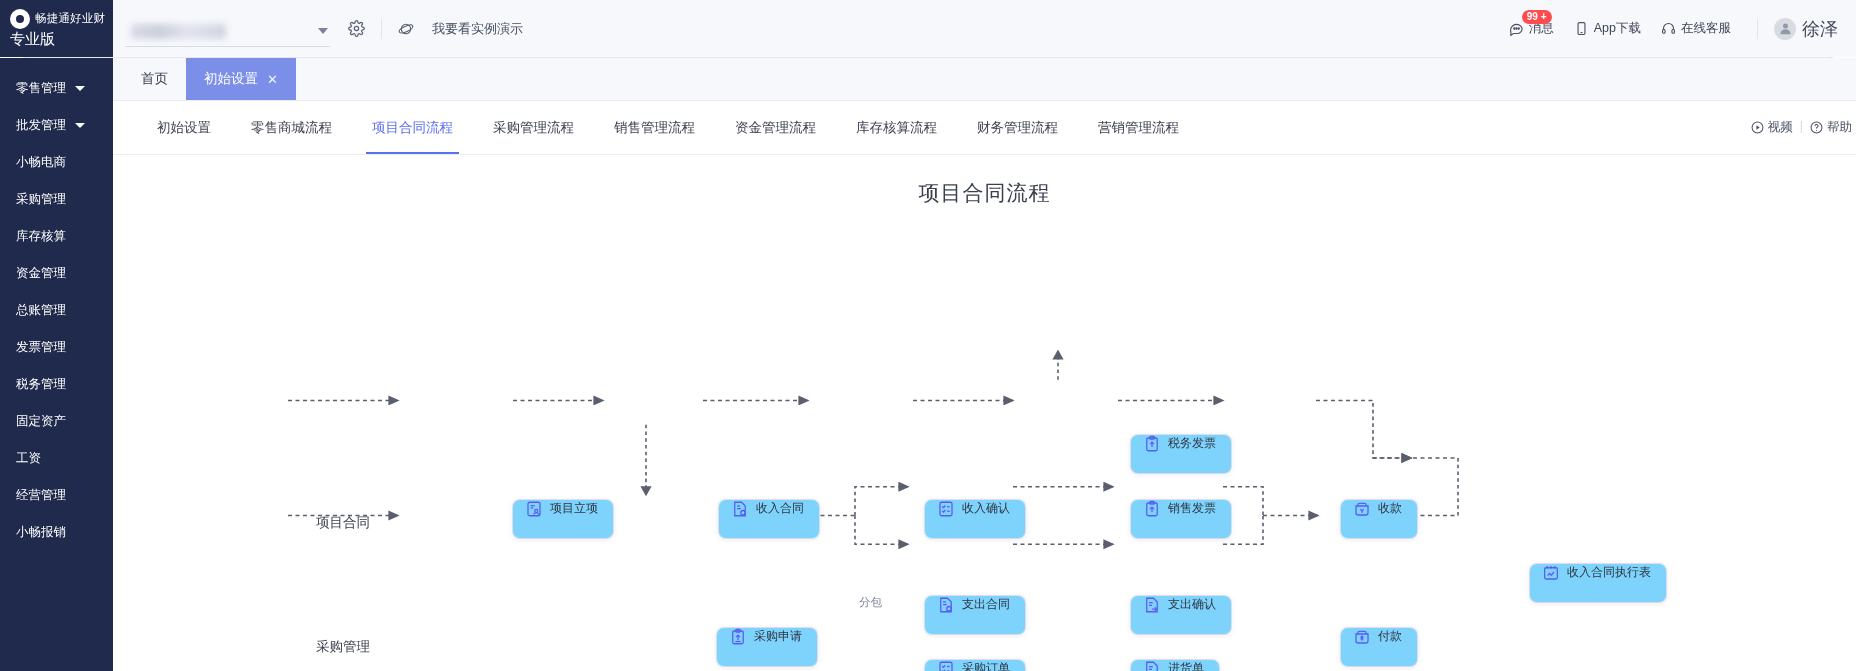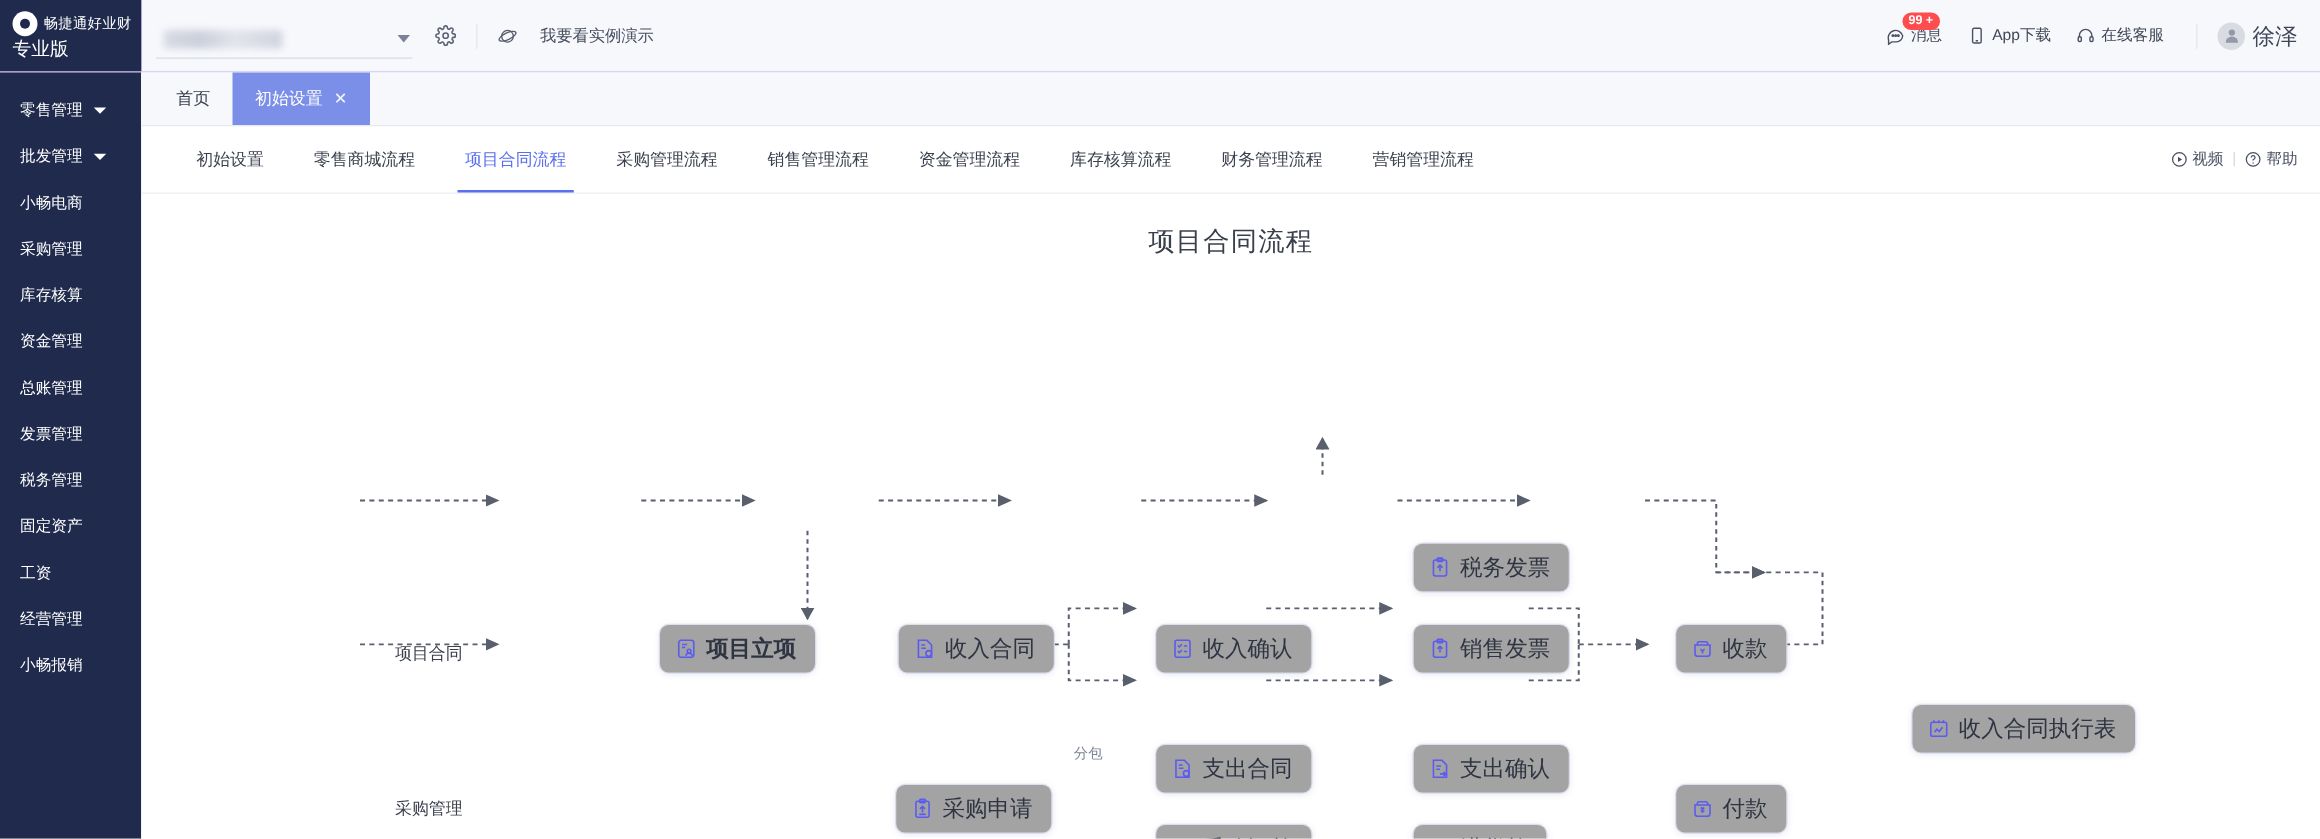--- a/index.html
+++ b/index.html
@@ -8,22 +8,23 @@
     font-family: "Liberation Sans", "DejaVu Sans", sans-serif;
     background: #ffffff;
     overflow: hidden;
   }
   #app { position: relative; width: 1856px; height: 671px; display: flex; flex-direction: column; }
 
   
   .topbar {
     height: 58px; flex: 0 0 58px;
     display: flex; align-items: stretch;
-    background: #8b5cf6;
+    background: #0f766e;
     border-bottom: 1px solid #e8eaf0;
+    border-radius: 28px;
   }
   .logo-box {
     width: 113px; flex: 0 0 113px;
     background: #1f2a4d;
     display: flex; flex-direction: column;
     justify-content: center; padding-left: 10px;
     position: relative;
   }
   .logo-row { display: flex; align-items: center; gap: 5px; }
   .logo-mark {
@@ -126,40 +127,40 @@
     padding: 0 20px; height: 100%; display: flex; align-items: center;
     cursor: pointer; position: relative; white-space: nowrap;
   }
   .stab.active { color: #5a6ff0; }
   .stab.active::after {
     content: ""; position: absolute; left: 14px; right: 14px; bottom: 0;
     height: 2.5px; background: #5a6ff0;
   }
   .subtabs-right {
     margin-left: auto; display: flex; align-items: flex-start; gap: 7px;
-    padding-right: 18px; font-size: 12.5px; color: #4a5062;
+    padding-right: 4px; font-size: 12.5px; color: #4a5062;
   }
   .srl { display: flex; align-items: center; gap: 4px; cursor: pointer; }
   .srl .i { width: 13px; height: 13px; }
   .sep { color: #d6d9e1; }
 
   
   .canvas { flex: 1; position: relative; overflow: hidden; }
   .flow-title {
     position: absolute; left: 0; right: 0; top: 24px;
     text-align: center; font-size: 21px; color: #3a3f4c; letter-spacing: 1px;
   }
   svg.wires { position: absolute; inset: 0; width: 100%; height: 100%; pointer-events: none; }
 
   .node {
-    position: absolute; display: flex; align-items: center; gap: 7px;
+    position: absolute; display: flex; align-items: flex-start; gap: 7px;
     height: 38px; padding: 0 15px 0 12px;
-    background: #a3a3a3; border-radius: 7px;
+    background: #7dd3fc; border-radius: 7px;
     box-shadow: 0 1px 6px rgba(90,100,160,.16), 0 0 0 1px rgba(226,228,240,.9);
-    font-size: 18px; color: #2f3442; white-space: nowrap;
+    font-size: 12px; color: #2f3442; white-space: nowrap;
     cursor: pointer;
   }
   .node .nic { width: 18px; height: 18px; color: #5b5bf2; flex: 0 0 18px; }
   .rowlabel {
     position: absolute; font-size: 13.5px; color: #3a3f4c; white-space: nowrap;
   }
   .edgelabel {
     position: absolute; font-size: 11.5px; color: #7b8195; white-space: nowrap;
   }
 </style>
@@ -407,21 +408,21 @@
           <g stroke="#5a5f6e" stroke-width="1.6" stroke-dasharray="4,3.5" fill="none">
             <path d="M1260,337 H1298" marker-end="url(#ah)"></path>
           </g>
         </svg>
 
         <div class="rowlabel" style="left:203px; top:339px;margin-top:20px;">项目合同</div>
         <div class="rowlabel" style="left:203px; top:483px;">采购管理</div>
 
         <div class="edgelabel" style="left:746px; top:440px;">分包</div>
 
-        <div class="node" style="left:415px; top:345px;font-weight:bold;">
+        <div class="node" style="left:400px; top:345px;">
           <span class="nic">
             <svg viewBox="0 0 24 24" fill="none" stroke="currentColor" stroke-width="1.7">
                 <rect x="4" y="3" width="16" height="18" rx="2.5"></rect>
                 <line x1="7.5" y1="7.5" x2="13" y2="7.5"></line>
                 <line x1="7.5" y1="10.5" x2="11" y2="10.5"></line>
                 <circle cx="15" cy="14.5" r="2"></circle>
                 <path d="M11.5 19.5a3.6 3.6 0 0 1 7 0"></path>
               </svg>
           </span>
           <span>项目立项</span>

